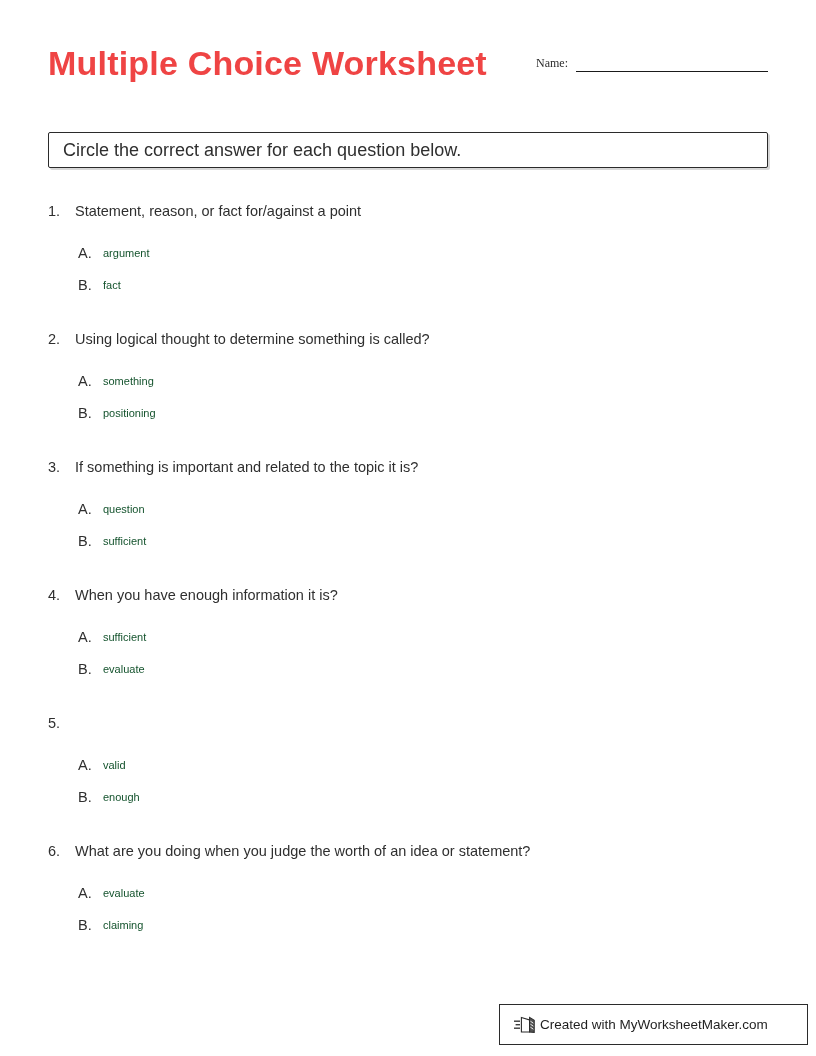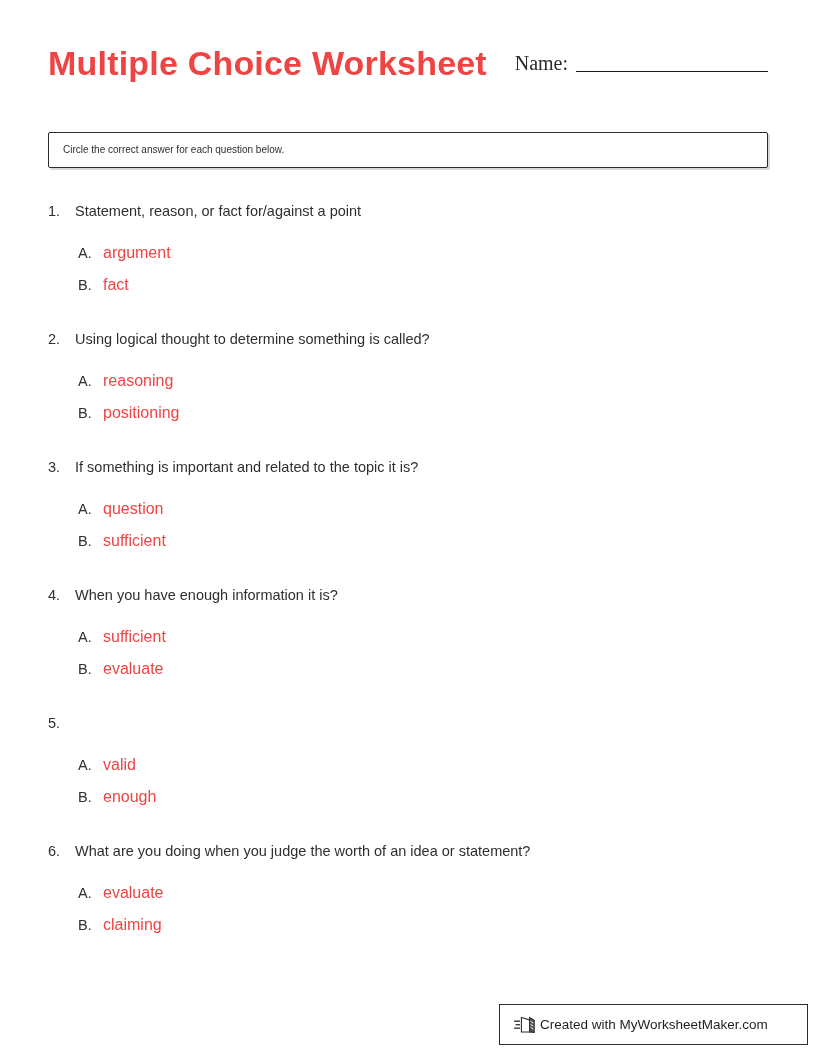--- a/index.html
+++ b/index.html
@@ -37,21 +37,21 @@
   .name-group {
     position: absolute;
     right: 0;
     top: 9px;
     display: flex;
     align-items: flex-end;
     gap: 8px;
   }
   .name-label {
     font-family: "Liberation Serif", serif;
-    font-size: 20px;
+    font-size: 12px;
     color: #2b2b2b;
     line-height: 18px;
     white-space: nowrap;
   }
   .name-blank {
     width: 192px;
     height: 18px;
     border-bottom: 1.6px solid #1a1a1a;
   }
 
@@ -65,21 +65,21 @@
     box-sizing: border-box;
     border: 1px solid #2b2b2b;
     border-radius: 2px;
     box-shadow: 2px 2px 0 0 #d8d8d8;
     display: flex;
     align-items: center;
     padding-left: 14px;
     background: #ffffff;
   }
   .instruction-text {
-    font-size: 10px;
+    font-size: 18px;
     color: #2f2f2f;
     line-height: 18px;
   }
 
   
   .questions {
     position: absolute;
     left: 48px;
     top: 200px;
     width: 730px;
@@ -116,23 +116,23 @@
     height: 32px;
   }
   .opt-letter {
     width: 25px;
     flex: 0 0 25px;
     font-size: 14.5px;
     line-height: 22px;
     color: #2f2f2f;
   }
   .opt-text {
-    font-size: 16px;
-    line-height: 22px;
-    color: #ef4444;
+    font-size: 11px;
+    line-height: 22px;
+    color: #14532d;
     white-space: nowrap;
   }
 
   
   .footer-badge {
     position: absolute;
     left: 499px;
     top: 1004px;
     width: 309px;
     height: 41px;
@@ -192,21 +192,21 @@
   </div>
 
   <div class="question-block">
     <div class="question-line">
       <span class="q-number">2.</span>
       <span class="q-text">Using logical thought to determine something is called?</span>
     </div>
     <div class="options">
       <div class="option-line">
         <span class="opt-letter">A.</span>
-        <span class="opt-text">reasoning</span>
+        <span class="opt-text">something</span>
       </div>
       <div class="option-line">
         <span class="opt-letter">B.</span>
         <span class="opt-text">positioning</span>
       </div>
     </div>
   </div>
 
   <div class="question-block">
     <div class="question-line">

